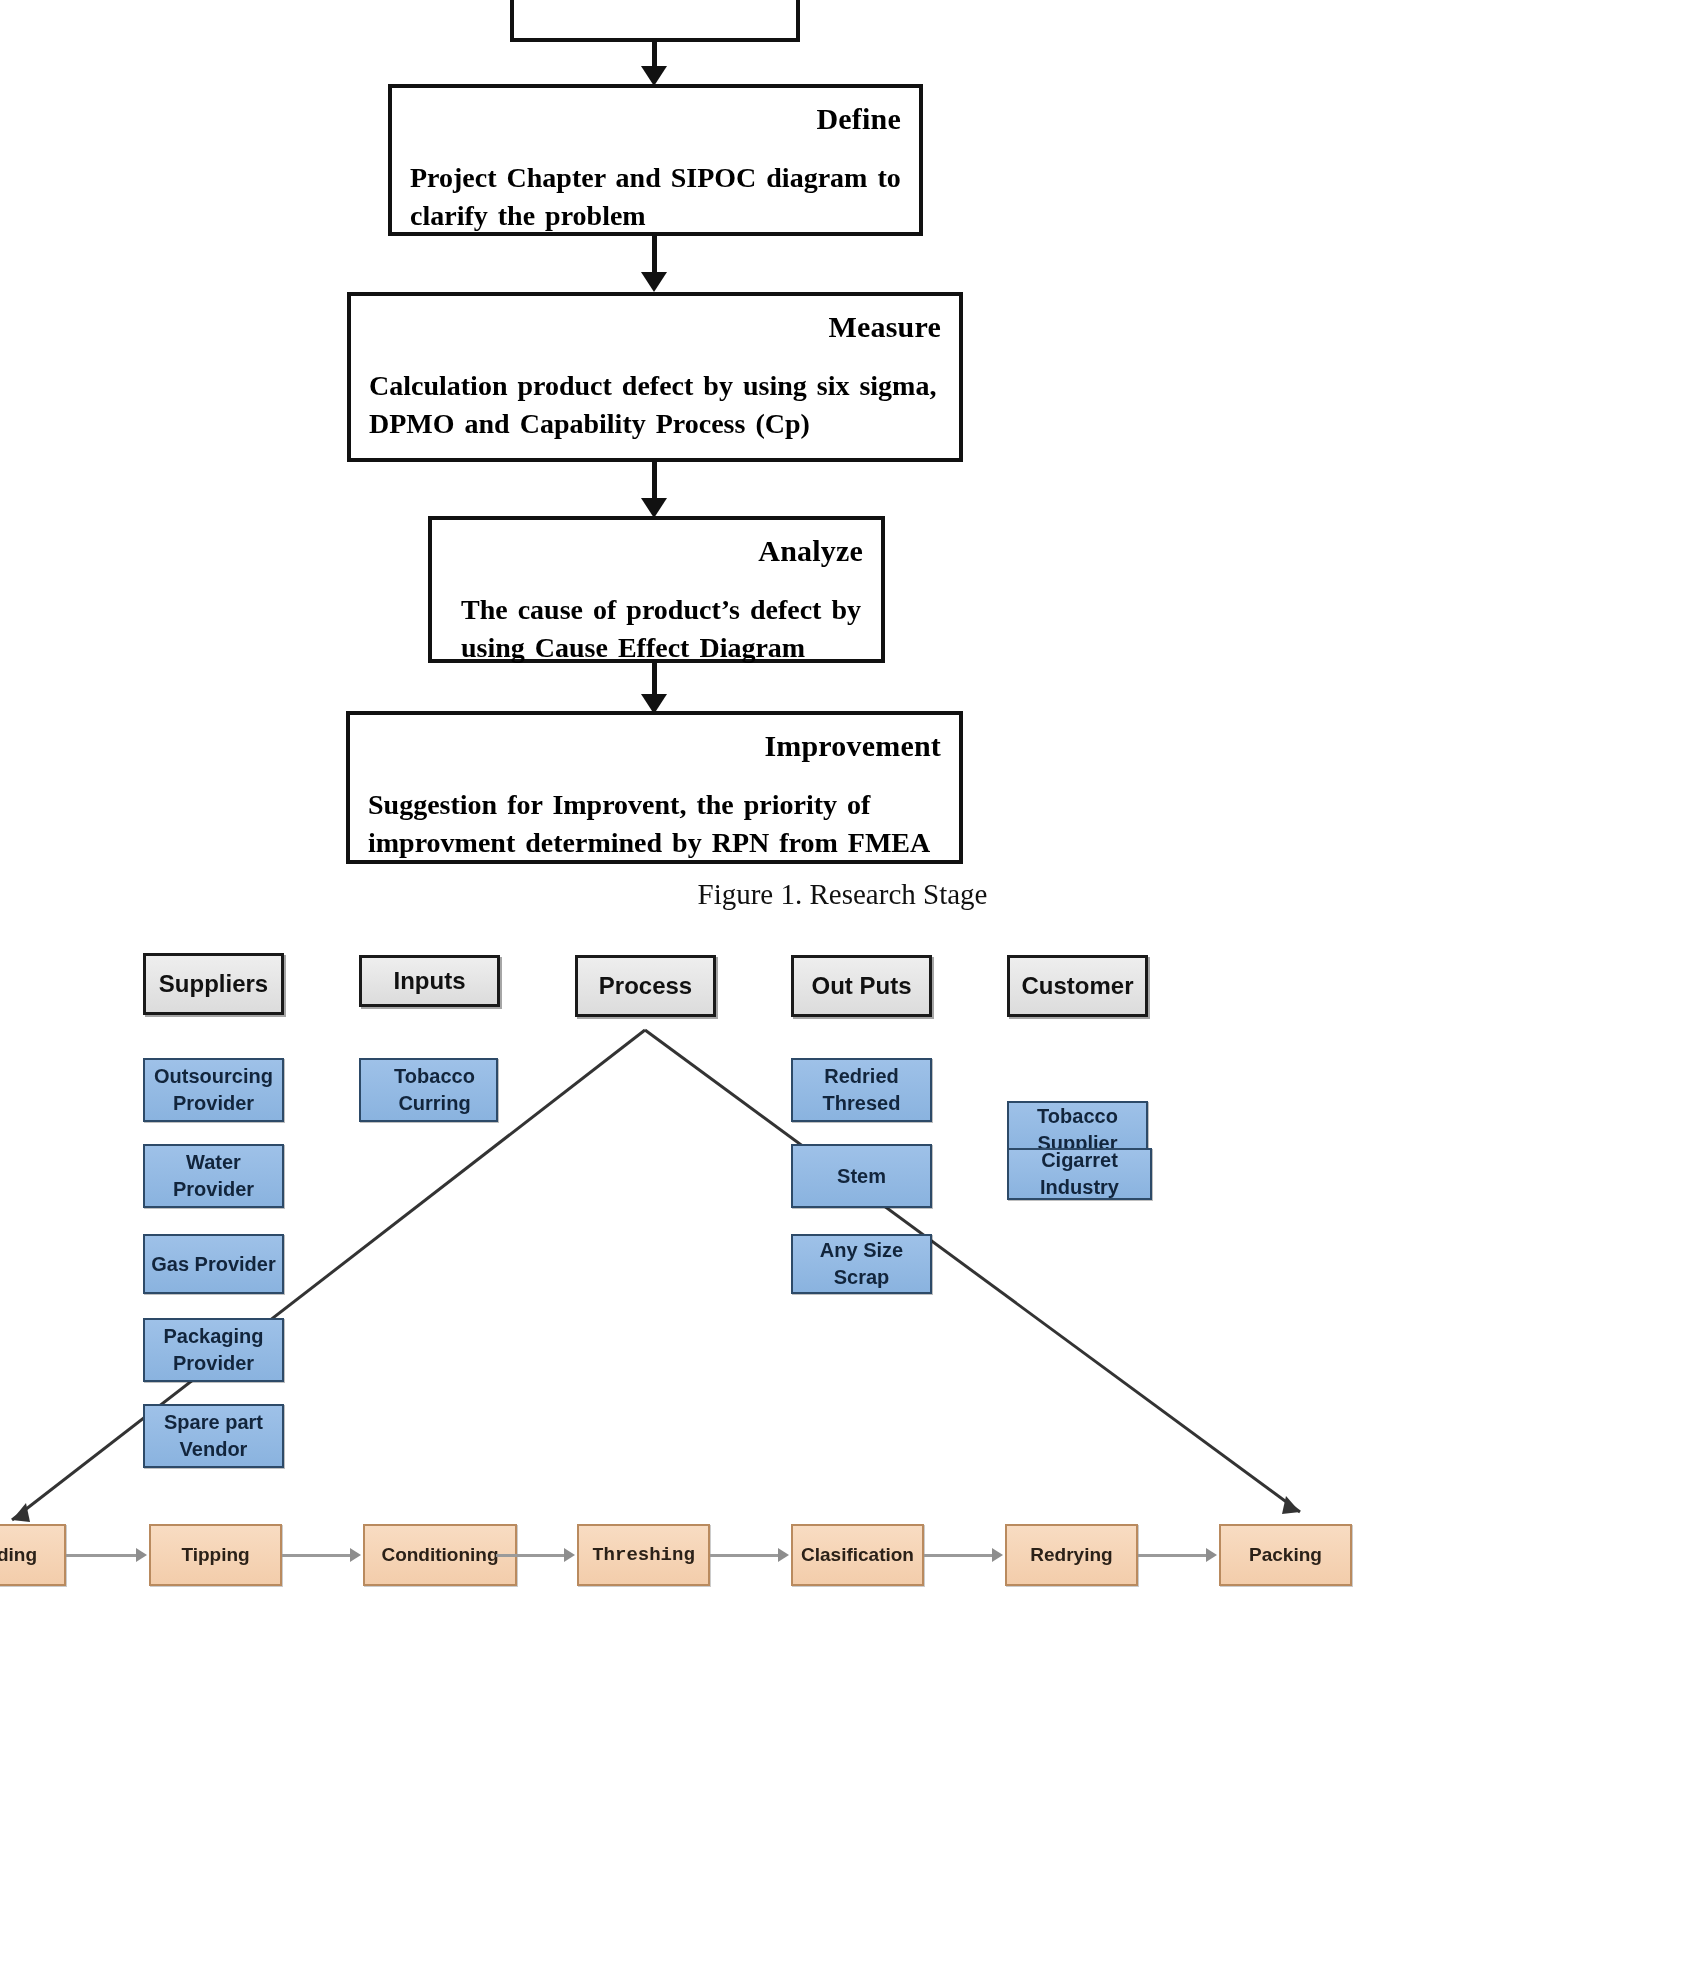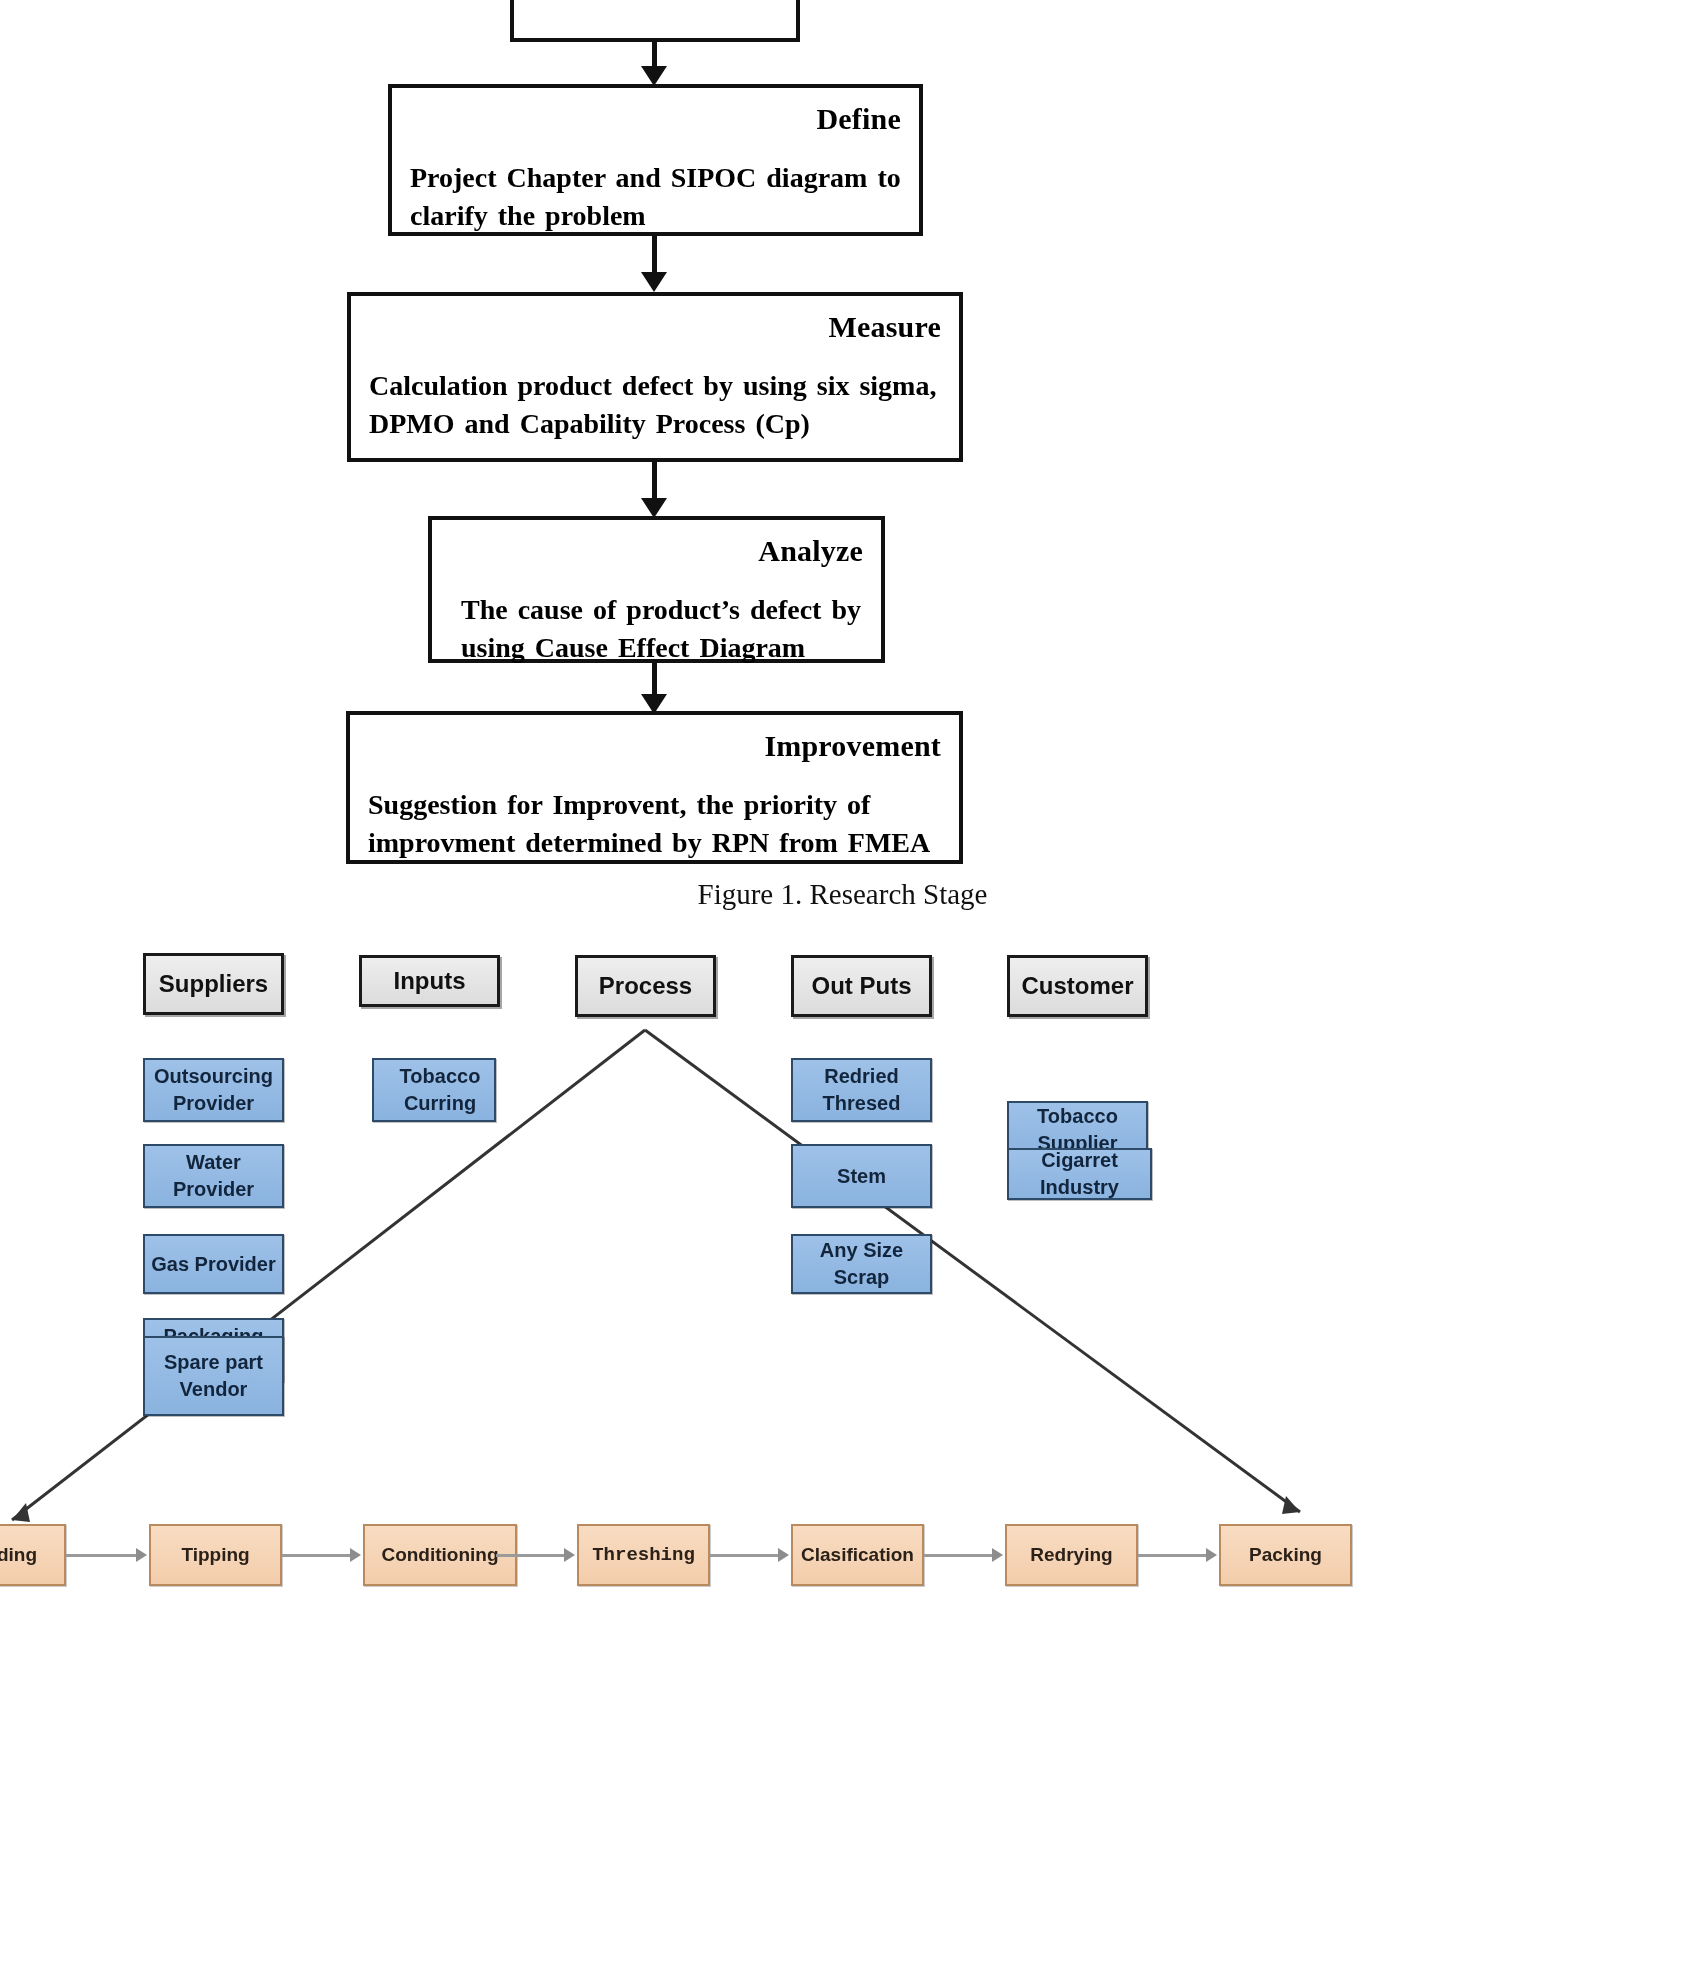--- a/index.html
+++ b/index.html
@@ -184,25 +184,25 @@
 </div>
 <div class="sipoc-cell" style="left:143px;top:1144px;width:141px;height:64px;">
   <span>Water Provider</span>
 </div>
 <div class="sipoc-cell" style="left:143px;top:1234px;width:141px;height:60px;">
   <span>Gas Provider</span>
 </div>
 <div class="sipoc-cell" style="left:143px;top:1318px;width:141px;height:64px;">
   <span>Packaging Provider</span>
 </div>
-<div class="sipoc-cell" style="left:143px;top:1336px;width:141px;height:80px;justify-content:center;">
+<div class="sipoc-cell" style="left:143px;top:1404px;width:141px;height:64px;justify-content:center;">
   <span>Spare part Vendor</span>
 </div>
 
-<div class="sipoc-cell" style="left:372px;top:1058px;width:124px;height:64px;padding-left:12px;">
+<div class="sipoc-cell" style="left:359px;top:1058px;width:139px;height:64px;padding-left:12px;">
   <span>Tobacco Curring</span>
 </div>
 
 <div class="sipoc-cell" style="left:791px;top:1058px;width:141px;height:64px;">
   <span>Redried Thresed</span>
 </div>
 <div class="sipoc-cell" style="left:791px;top:1144px;width:141px;height:64px;">
   <span>Stem</span>
 </div>
 <div class="sipoc-cell" style="left:791px;top:1234px;width:141px;height:60px;">

